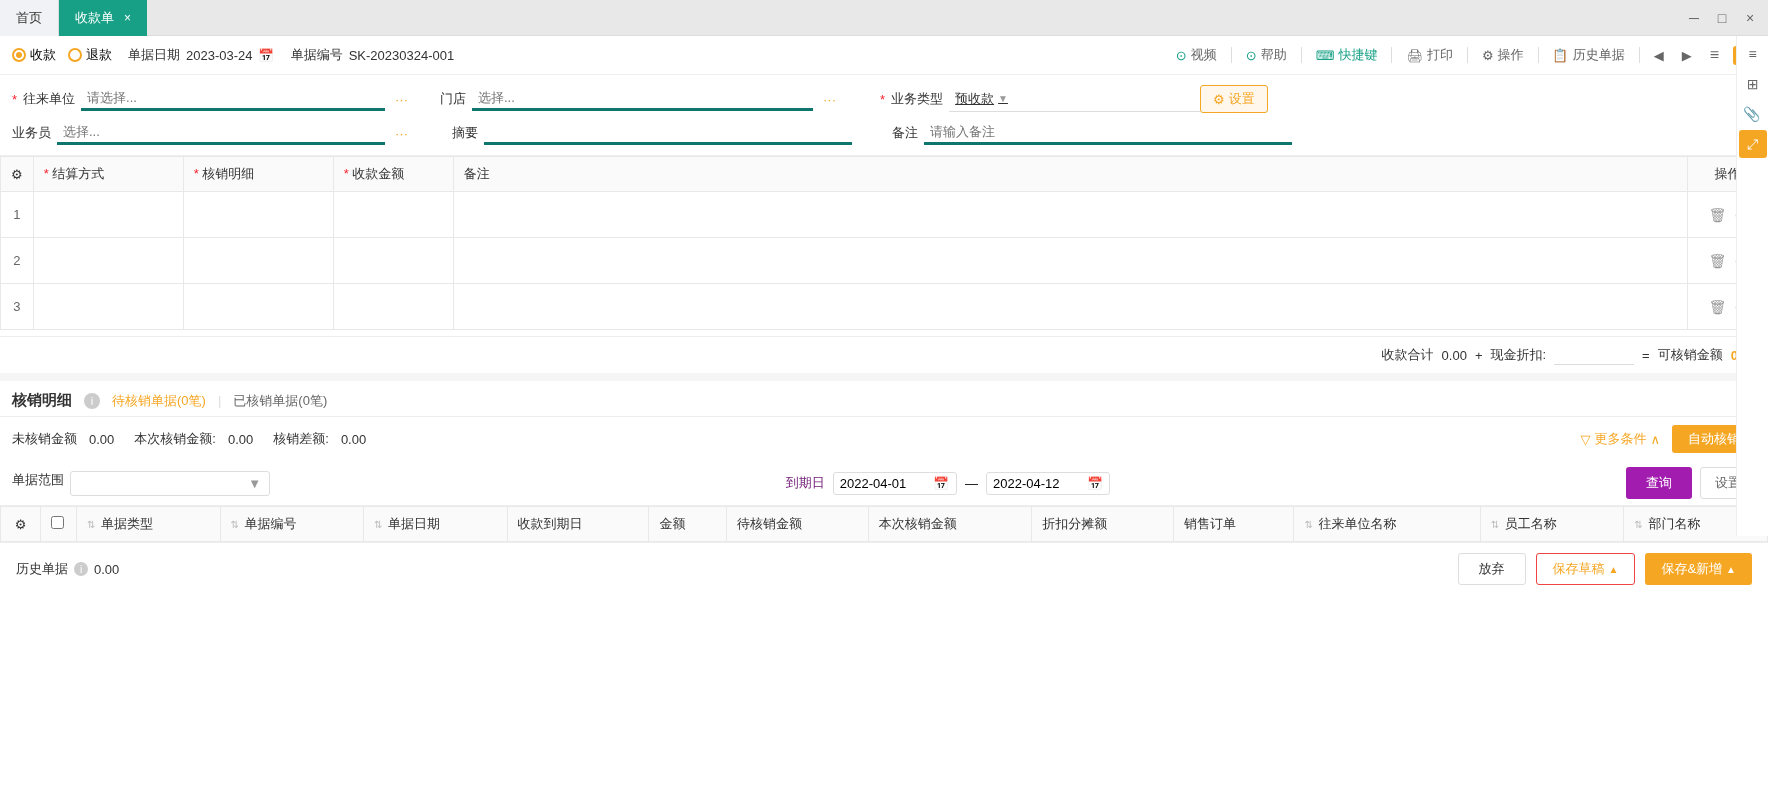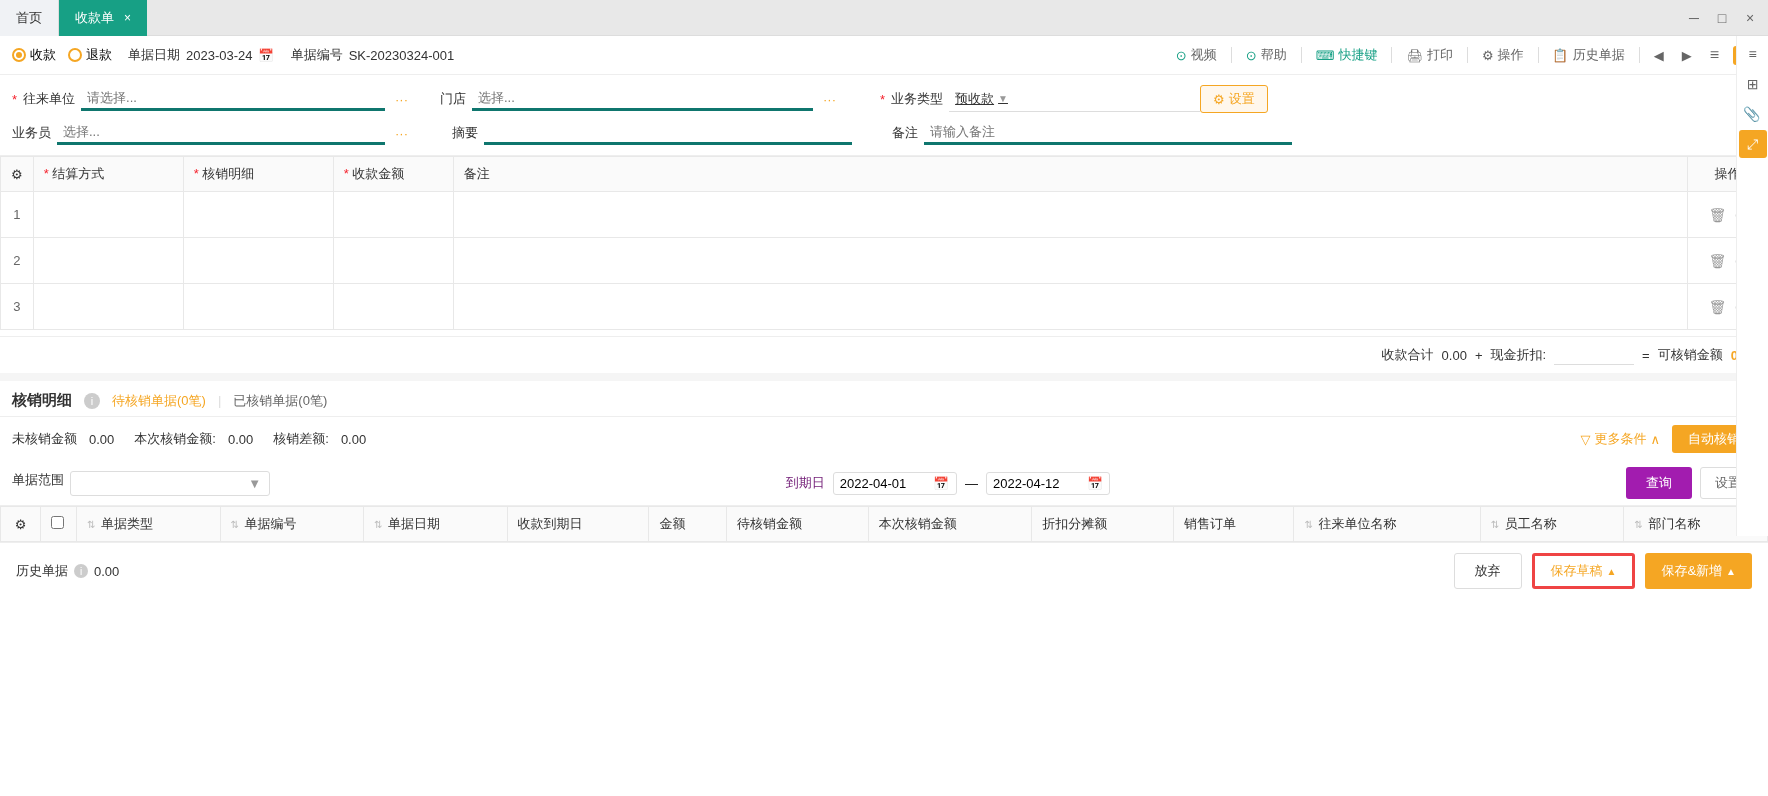--- a/index.html
+++ b/index.html
@@ -322,21 +322,21 @@
       border-top: 1px solid #eee;
       flex-shrink: 0;
     }
     .footer-left { display: flex; align-items: center; gap: 6px; color: #333; }
     .footer-right { margin-left: auto; display: flex; gap: 10px; }
     .btn-discard {
       background: white; border: 1px solid #ddd;
       padding: 6px 20px; border-radius: 3px; cursor: pointer; color: #333;
     }
     .btn-draft {
-      background: white; border: 3px solid #ef4444;
+      background: white; border: 1px solid #ef4444;
       color: #f5a623; padding: 6px 16px; border-radius: 3px;
       cursor: pointer; display: flex; align-items: center; gap: 4px;
     }
     .btn-save {
       background: #f5a623; color: white;
       border: none; padding: 6px 16px; border-radius: 3px;
       cursor: pointer; display: flex; align-items: center; gap: 4px;
     }
     .btn-arrow { font-size: 10px; }
 

